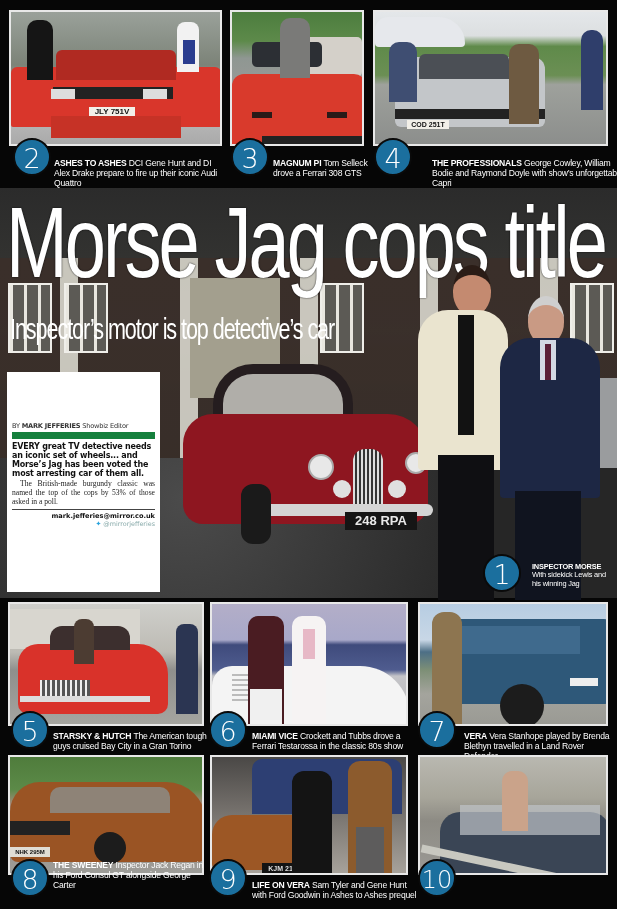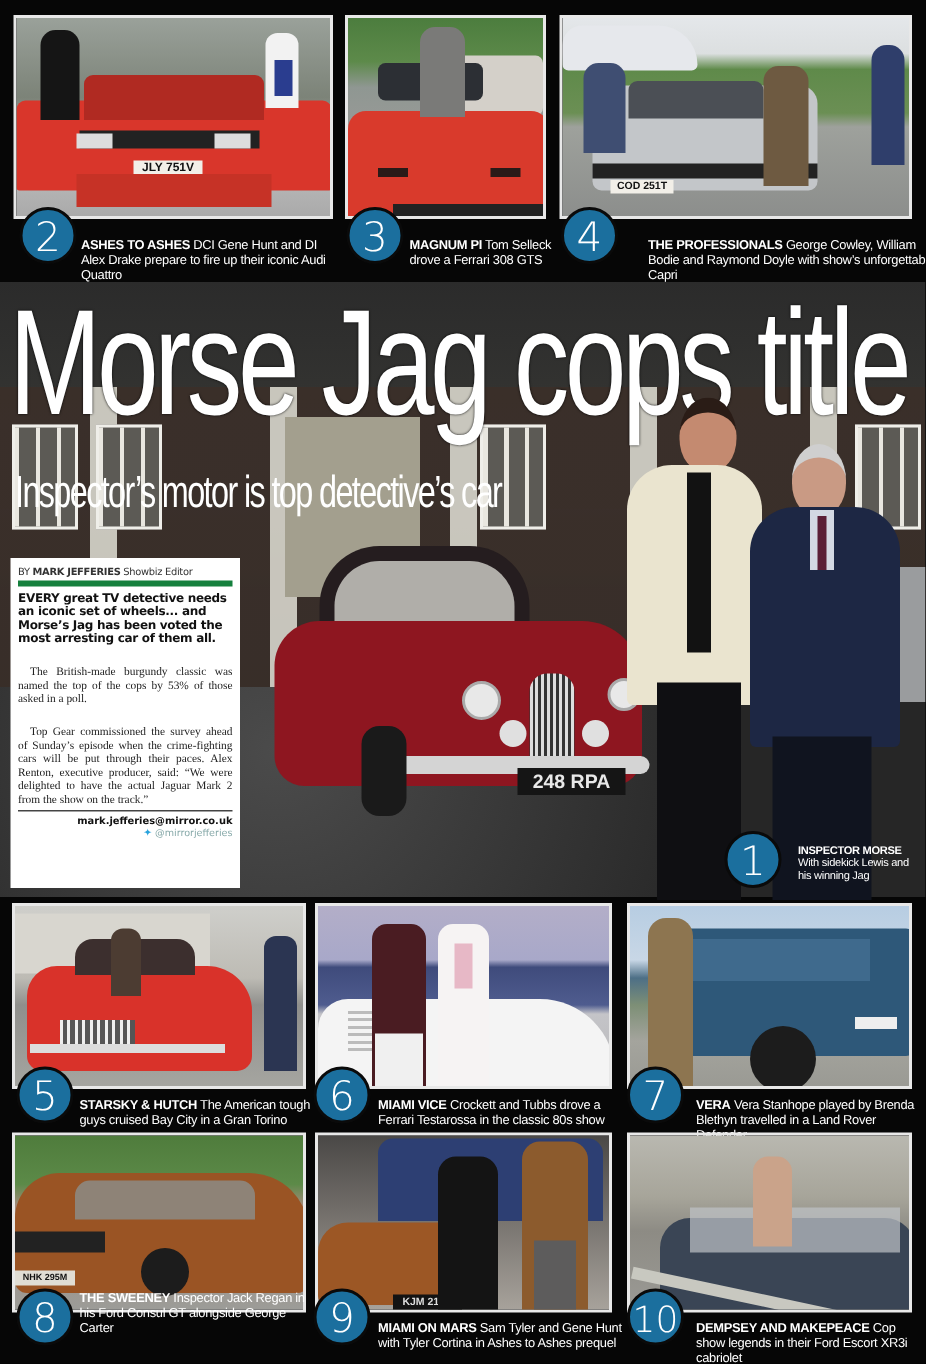--- a/index.html
+++ b/index.html
@@ -43,26 +43,26 @@
   .subhead {
     position: absolute; left: 10px; top: 313px; font-family: "Liberation Sans", sans-serif;
     font-size: 30px; line-height: 32px; color: #fff; letter-spacing: -1.5px;
     transform: scaleX(0.72); transform-origin: left top; white-space: nowrap;
   }
 
   
   .article { position: absolute; left: 7px; top: 372px; width: 153px; height: 220px; background: #fff;
     color: #111; padding: 5px 5px; }
   .article .byline { font-family: "DejaVu Sans", sans-serif; font-size: 6.6px; color: #333;
-    border-bottom: 4px solid #15803d; padding-bottom: 2px; letter-spacing: -0.2px; }
+    border-bottom: 7px solid #15803d; padding-bottom: 2px; letter-spacing: -0.2px; margin-top: 45px; }
   .article .byline b { font-weight: bold; }
   .article .lede { font-family: "DejaVu Sans", sans-serif; font-weight: bold; font-size: 8px; line-height: 9px;
     margin-top: 3px; letter-spacing: -0.2px; }
   .article p.body { font-family: "Liberation Serif", serif; font-size: 7.6px; line-height: 9px; text-indent: 8px;
-    text-align: justify; color: #222; margin-top: 13px; }
+    text-align: justify; color: #222; margin-top: 1px; }
   .article .email { font-family: "DejaVu Sans", sans-serif; font-weight: bold; font-size: 6.6px; text-align: right;
     margin-top: 3px; border-top: 1px solid #444; padding-top: 2px; }
   .article .twitter { font-family: "DejaVu Sans", sans-serif; font-size: 6.4px; color: #8aa; text-align: right; }
   .article .twitter .bird { color: #29a3dd; font-size: 7px; }
 
   
   .jag { position: absolute; }
   .person { position: absolute; }
 </style>
 </head>
@@ -169,21 +169,20 @@
   </div>
 
   <div class="article">
     <div class="byline">
       <span>BY</span>
       <b>MARK JEFFERIES</b>
       <span>Showbiz Editor</span>
     </div>
     <div class="lede">EVERY great TV detective needs an iconic set of wheels... and Morse’s Jag has been voted the most arresting car of them all.</div>
     <p class="body">The British-made burgundy classic was named the top of the cops by 53% of those asked in a poll.</p>
-    <p class="body">Top Gear commissioned the survey ahead of Sunday’s episode when the crime-fighting cars will be put through their paces. Alex Renton, executive producer, said: “We were delighted to have the actual Jaguar Mark 2 from the show on the track.”</p>
     <div class="email">mark.jefferies@mirror.co.uk</div>
     <div class="twitter">
       <span class="bird">✦</span>
       <span>@mirrorjefferies</span>
     </div>
   </div>
 
   <div class="badge" style="left:483px;top:554px;">1</div>
   <div class="caption" style="left:532px;top:563px;width:80px;font-size:7.4px;line-height:8.4px;">
     <b style="display:block;">INSPECTOR MORSE</b>
@@ -266,23 +265,19 @@
   </div>
 
   <div class="badge" style="left:11px;top:859px;">8</div>
   <div class="caption" style="left:53px;top:860px;width:160px;">
     <b>THE SWEENEY</b>
     <span>Inspector Jack Regan in his Ford Consul GT alongside George Carter</span>
   </div>
 
   <div class="badge" style="left:209px;top:859px;">9</div>
   <div class="caption" style="left:252px;top:880px;width:170px;">
-    <b>MIAMI ON MARS</b>
-    <span>Sam Tyler and Gene Hunt with Tyler Cortina in Ashes to Ashes prequel</span>
+    <b>LIFE ON VERA</b>
+    <span>Sam Tyler and Gene Hunt with Ford Goodwin in Ashes to Ashes prequel</span>
   </div>
 
   <div class="badge" style="left:418px;top:859px;font-size:24px;">10</div>
-  <div class="caption" style="left:464px;top:880px;width:150px;">
-    <b>DEMPSEY AND MAKEPEACE</b>
-    <span>Cop show legends in their Ford Escort XR3i cabriolet</span>
-  </div>
 
 </div>
 
 </body></html>

